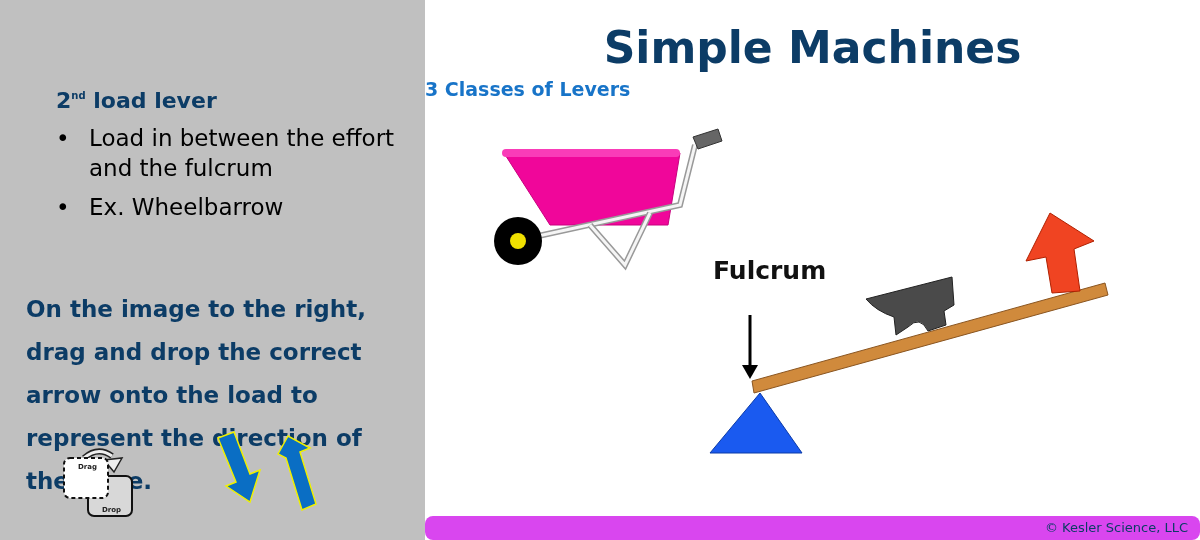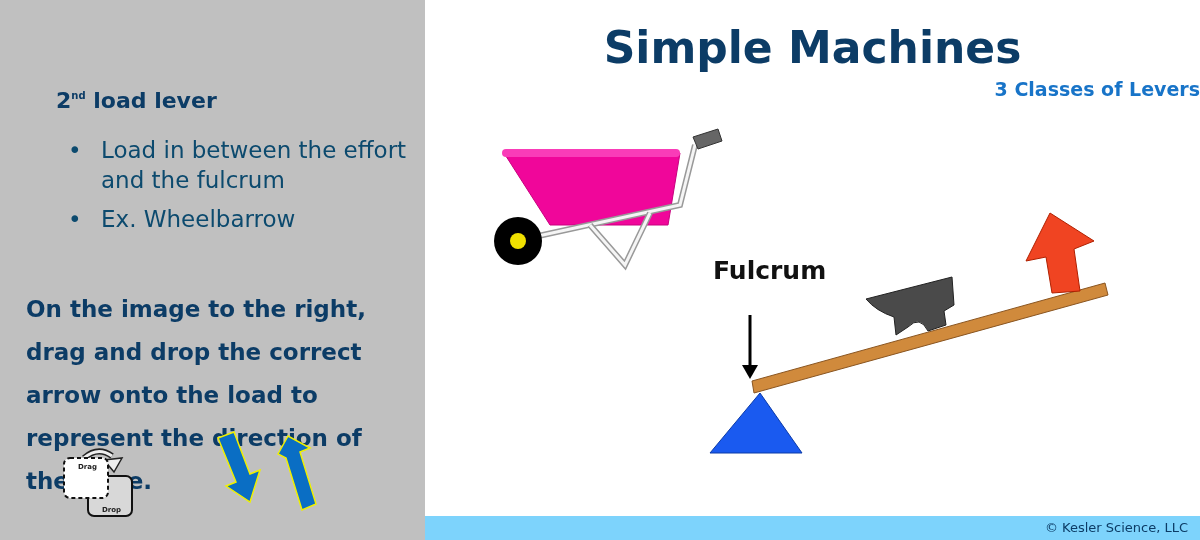--- a/index.html
+++ b/index.html
@@ -1,32 +1,32 @@
 <!DOCTYPE html>
 <html><head>
 <meta charset="utf-8">
 <style>
   html, body { margin:0; padding:0; }
   body { width:1200px; height:540px; position:relative; overflow:hidden; background:#ffffff; font-family:"DejaVu Sans", sans-serif; }
   .left { position:absolute; left:0; top:0; width:425px; height:540px; background:#c0c0c0; }
   .heading { position:absolute; left:56px; top:88px; font-size:22px; font-weight:bold; color:#0c3c66; }
   .heading sup { font-size:10px; vertical-align:9px; }
-  .bullets { position:absolute; left:56px; top:123px; width:340px; margin:12px; padding:0; list-style:none; color:#0c4a6e; font-size:23px; line-height:30px; }
+  .bullets { position:absolute; left:56px; top:123px; width:340px; margin:0; padding:0; list-style:none; color:#000000; font-size:23px; line-height:30px; }
   .bullets li { position:relative; padding-left:33px; margin-bottom:9px; }
   .bullets li::before { content:"•"; position:absolute; left:0; top:0; }
   .instr { position:absolute; left:26px; top:288px; width:380px; font-size:23px; font-weight:bold; line-height:43px; color:#0c3c66; }
   .dd-icon { position:absolute; left:58px; top:446px; width:80px; height:72px; }
   .arrow-down { position:absolute; left:212px; top:428px; width:60px; height:76px; cursor:grab; }
   .arrow-up { position:absolute; left:276px; top:432px; width:54px; height:80px; cursor:grab; }
   .title { position:absolute; left:425px; width:775px; top:22px; text-align:center; font-size:44px; font-weight:bold; color:#0c3c66; }
-  .subtitle { position:absolute; left:425px; width:775px; top:78px; text-align:right; font-size:19px; font-weight:bold; color:#1874c8; }
+  .subtitle { position:absolute; left:425px; width:775px; top:78px; text-align:left; font-size:19px; font-weight:bold; color:#1874c8; }
   .wheelbarrow { position:absolute; left:490px; top:125px; width:250px; height:160px; }
   .lever { position:absolute; left:700px; top:205px; width:420px; height:260px; }
   .fulcrum-label { position:absolute; left:713px; top:256px; font-size:25px; font-weight:bold; color:#111; }
-  .footer { position:absolute; left:425px; top:516px; width:775px; height:24px; background:#7dd3fc; }
+  .footer { position:absolute; left:425px; top:516px; width:775px; height:24px; background:#d946ef;border-radius:8px; }
   .copyright { position:absolute; right:12px; top:4px; font-size:13px; color:#0c3c66; }
 </style>
 </head>
 <body>
 
 <div class="left">
   <div class="heading">
     <span>2</span><sup>nd</sup><span> load lever</span>
   </div>
   <ul class="bullets">

